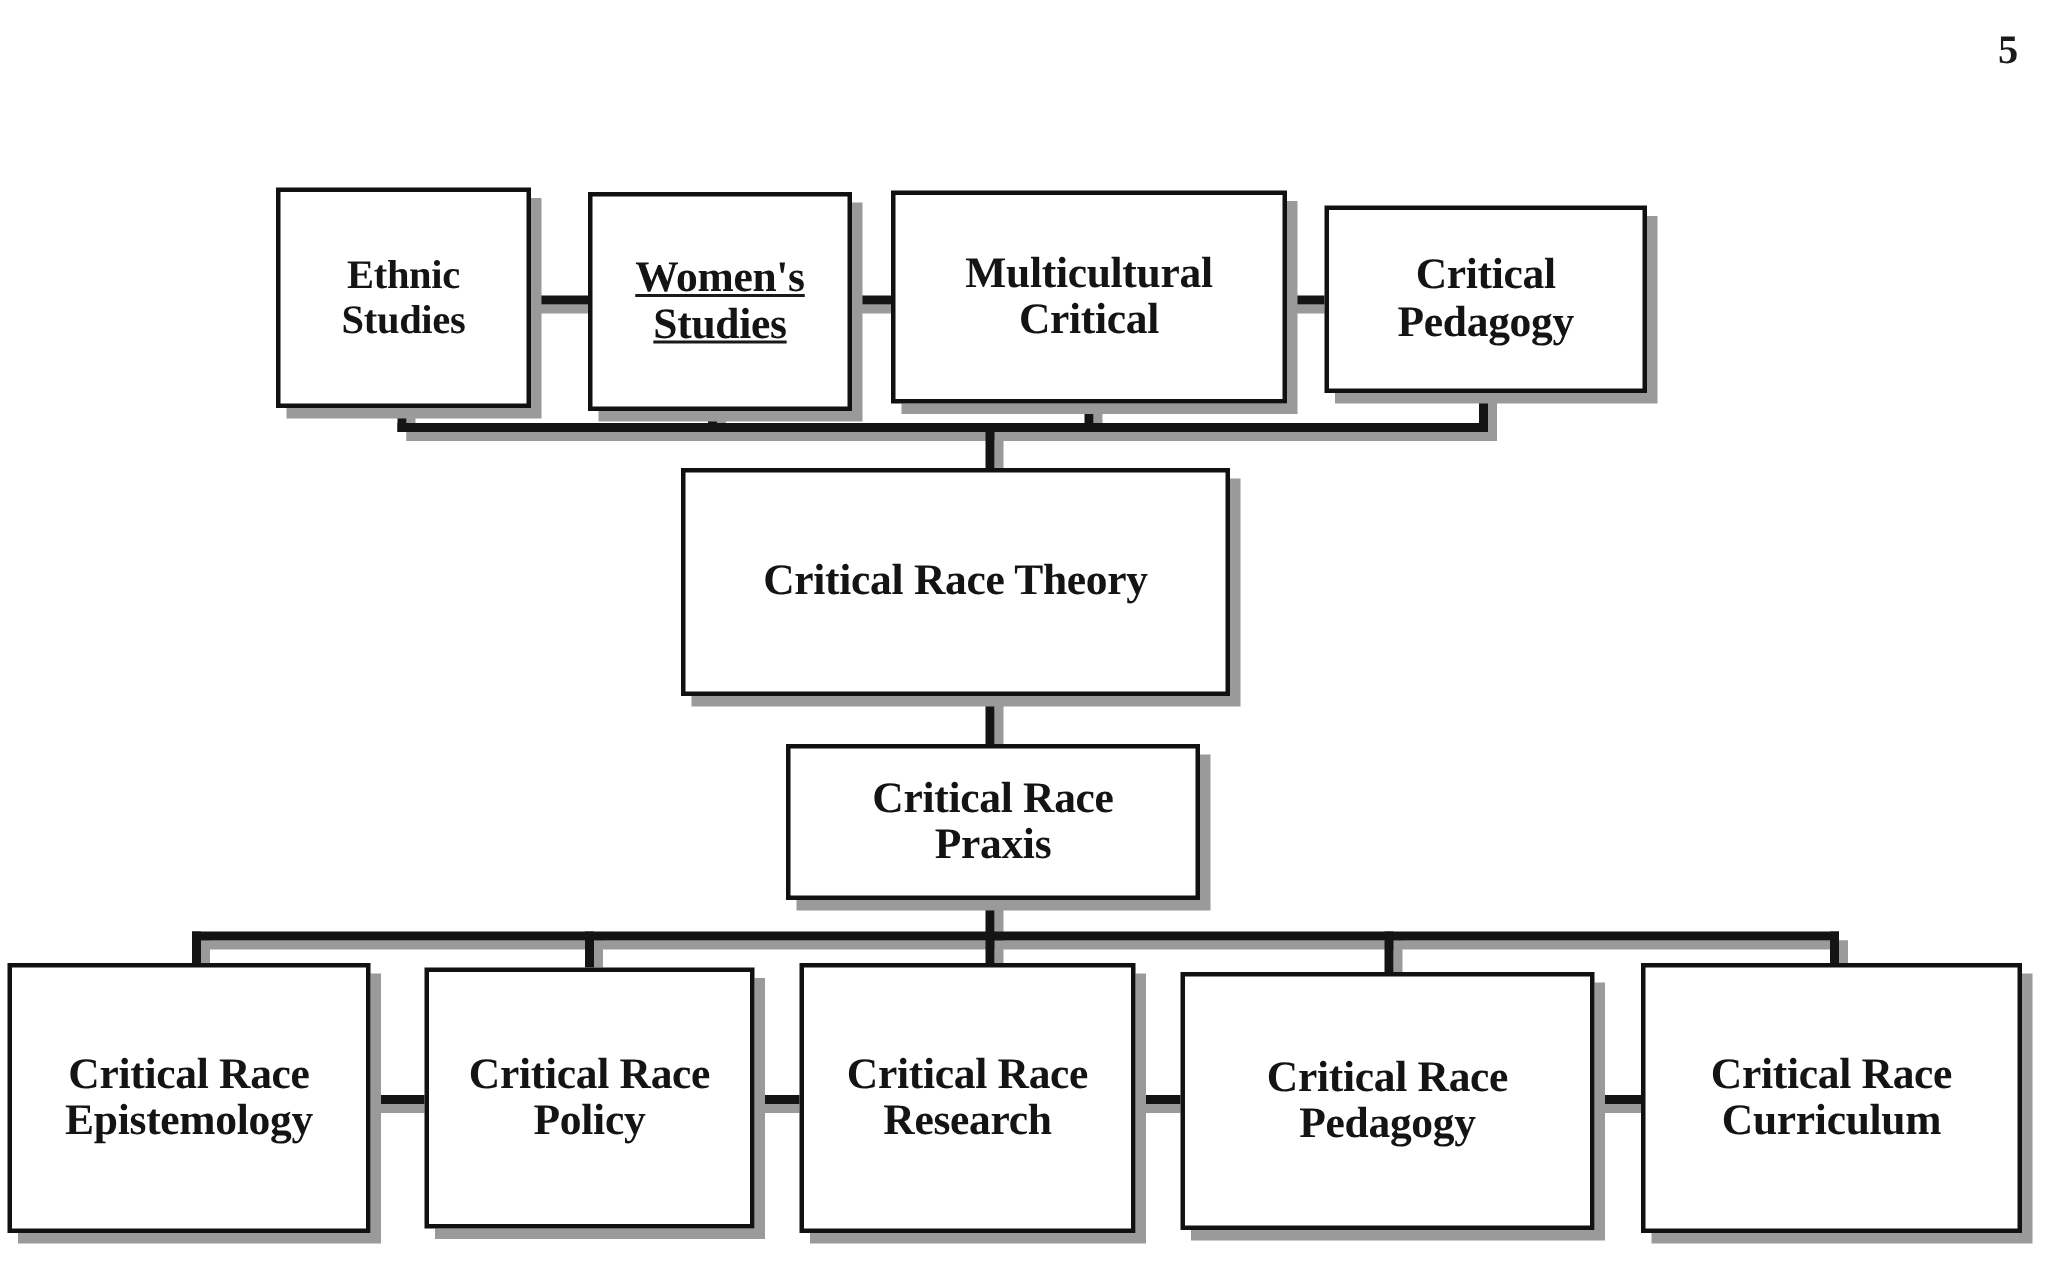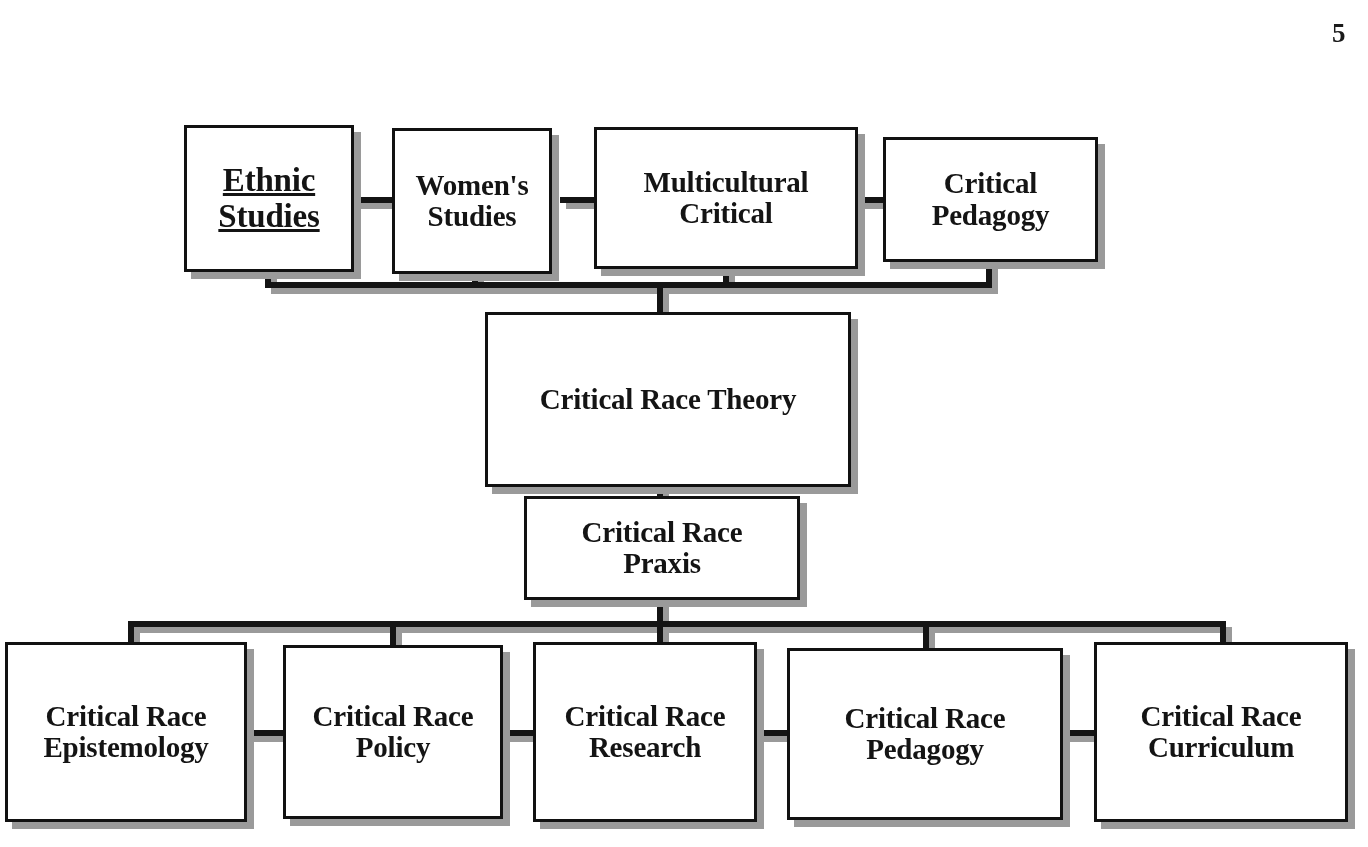--- a/index.html
+++ b/index.html
@@ -113,36 +113,36 @@
       <div class="conn conn-v" style="left: 1220px; top: 621px; width: 6px; height: 23px;"></div>
       <div class="conn-shadow" style="left: 253px; top: 736px; width: 38px; height: 6px;"></div>
       <div class="conn conn-h" style="left: 247px; top: 730px; width: 38px; height: 6px;"></div>
       <div class="conn-shadow" style="left: 509px; top: 736px; width: 32px; height: 6px;"></div>
       <div class="conn conn-h" style="left: 503px; top: 730px; width: 32px; height: 6px;"></div>
       <div class="conn-shadow" style="left: 763px; top: 736px; width: 32px; height: 6px;"></div>
       <div class="conn conn-h" style="left: 757px; top: 730px; width: 32px; height: 6px;"></div>
       <div class="conn-shadow" style="left: 1069px; top: 736px; width: 33px; height: 6px;"></div>
       <div class="conn conn-h" style="left: 1063px; top: 730px; width: 33px; height: 6px;"></div>
       <div class="node" style="left: 184px; top: 125px; width: 170px; height: 147px;">
-        <span class="node-label" style="font-size: 33px; text-decoration: underline;">Ethnic
+        <span class="node-label" style="font-size: 27px;">Ethnic
 Studies</span>
       </div>
-      <div class="node" style="left: 392px; top: 128px; width: 160px; height: 146px;">
+      <div class="node" style="left: 392px; top: 128px; width: 176px; height: 146px; text-decoration: underline;">
         <span class="node-label" style="font-size: 29px;">Women's
 Studies</span>
       </div>
       <div class="node" style="left: 594px; top: 127px; width: 264px; height: 142px;">
         <span class="node-label" style="font-size: 29px;">Multicultural
 Critical</span>
       </div>
       <div class="node" style="left: 883px; top: 137px; width: 215px; height: 125px;">
         <span class="node-label" style="font-size: 29px;">Critical
 Pedagogy</span>
       </div>
-      <div class="node" style="left: 485px; top: 312px; width: 366px; height: 175px;">
+      <div class="node" style="left: 454px; top: 312px; width: 366px; height: 152px;">
         <span class="node-label" style="font-size: 29px;">Critical Race Theory</span>
       </div>
       <div class="node" style="left: 524px; top: 496px; width: 276px; height: 104px;">
         <span class="node-label" style="font-size: 29px;">Critical Race
 Praxis</span>
       </div>
       <div class="node" style="left: 5px; top: 642px; width: 242px; height: 180px;">
         <span class="node-label" style="font-size: 29px;">Critical Race
 Epistemology</span>
       </div>

